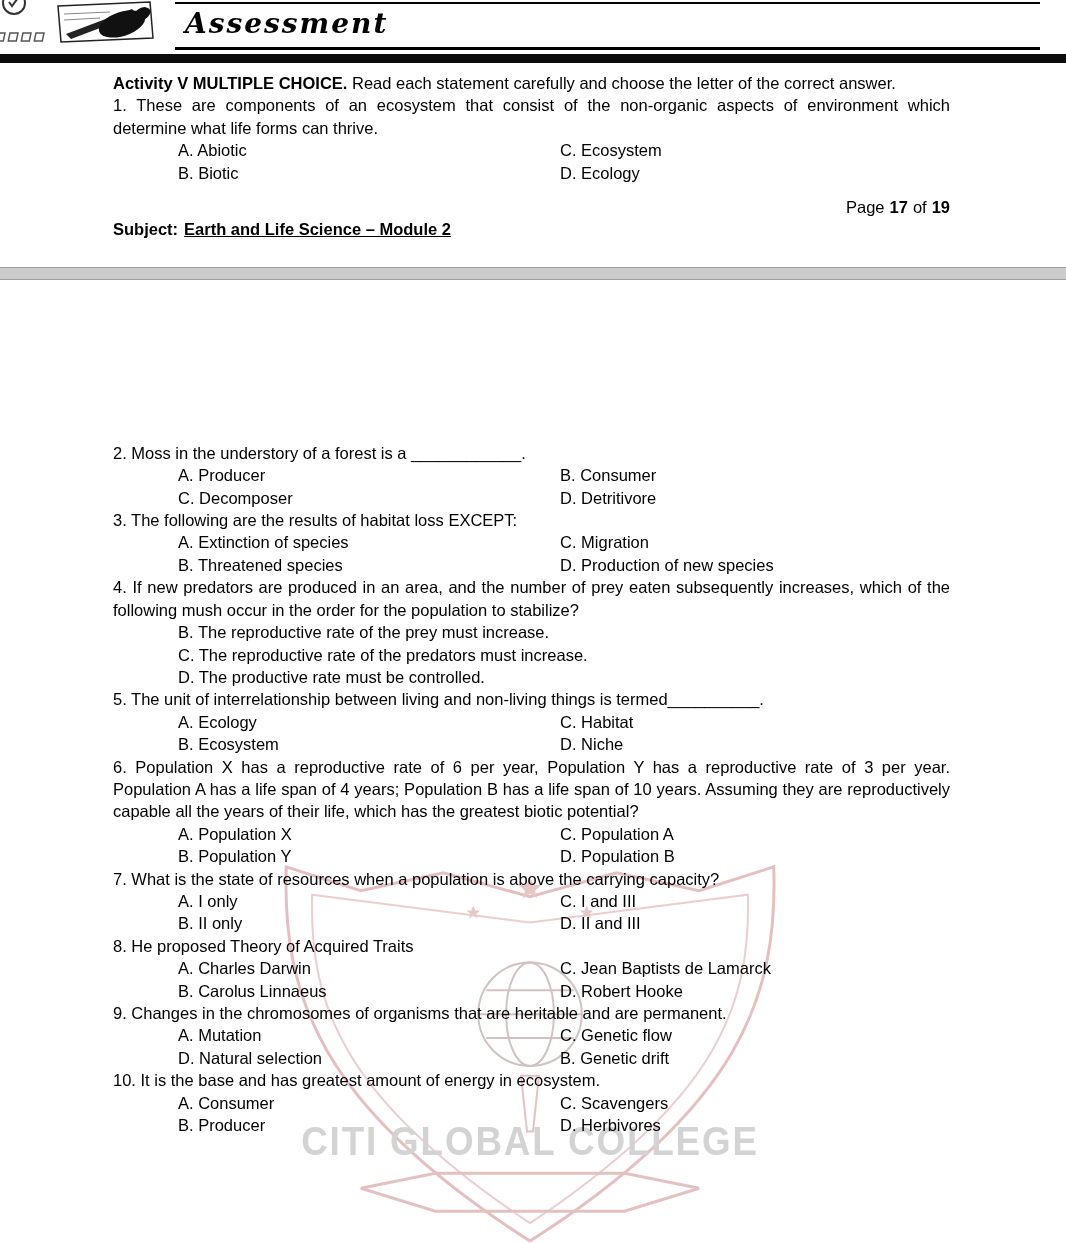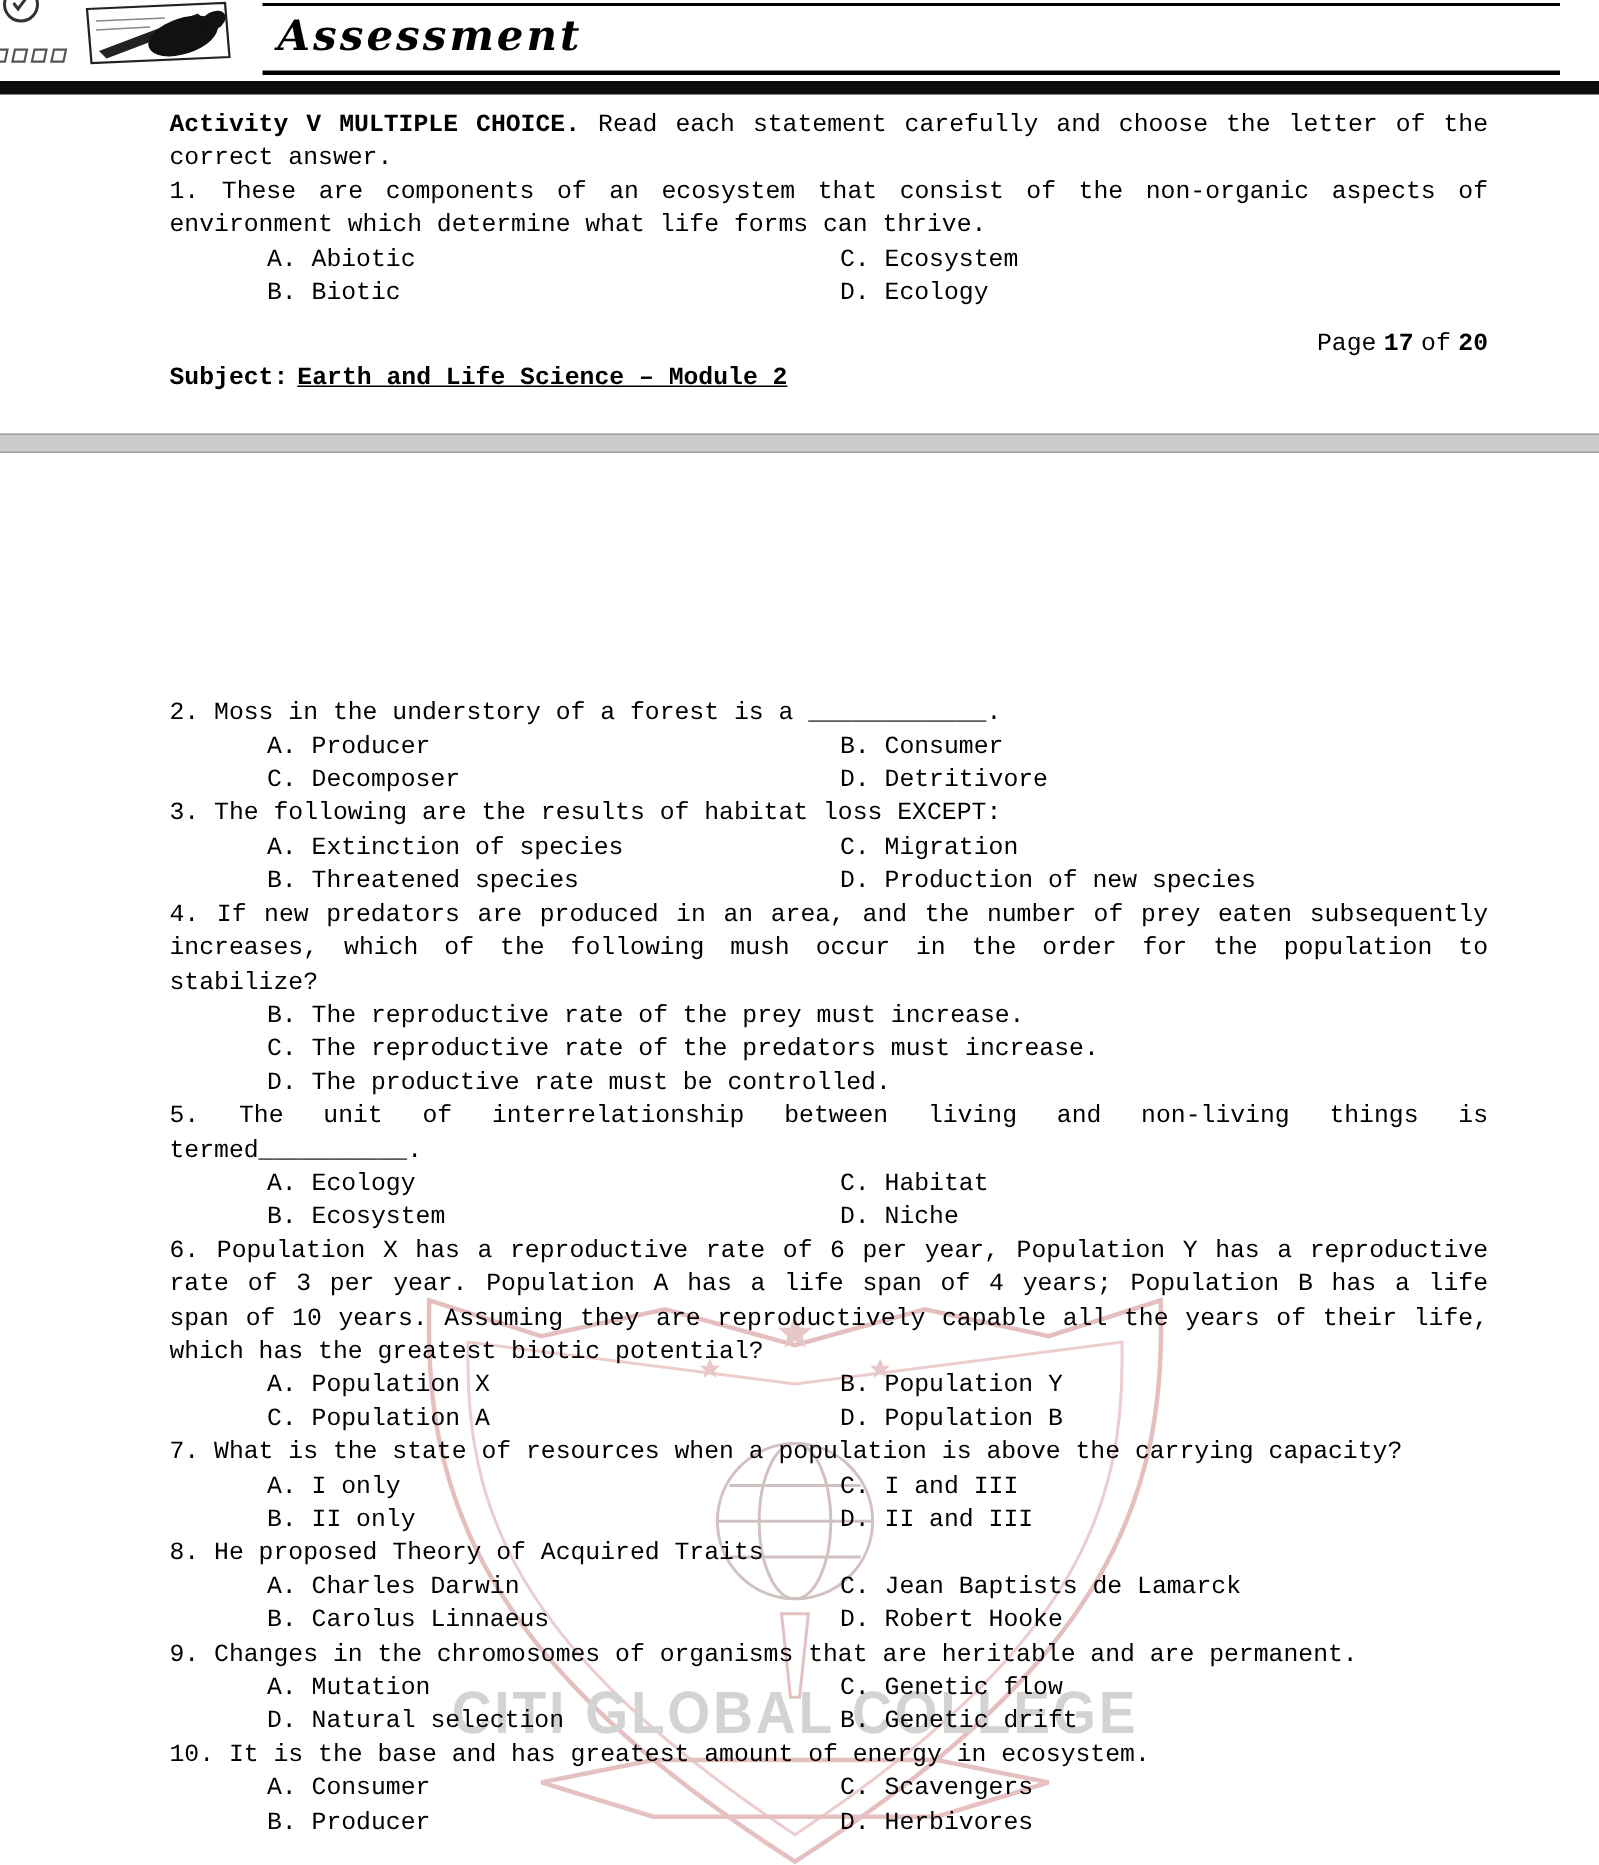--- a/index.html
+++ b/index.html
@@ -29,21 +29,21 @@
     font-family: "DejaVu Serif", serif;
     font-style: italic;
     font-weight: bold;
     font-size: 28px;
     line-height: 40px;
     letter-spacing: 2px;
   }
   .header-bar { height: 9px; background: #0c0c0c; margin-top: 4px; }
 
   
-  .content { position: relative; z-index: 1; padding-left: 113px; padding-right: 74px; font-family: Liberation Mono, monospace; }
+  .content { position: relative; z-index: 1; padding-left: 113px; padding-right: 116px; }
   .content-p1 { padding-top: 9px; }
   .content-p2 { padding-top: 162px; }
 
   .para { text-align: justify; }
   .bold { font-weight: bold; text-align: right; }
 
   .q-text { text-align: justify; }
   .options.cols2 { display: grid; grid-template-columns: 382px 1fr; padding-left: 65px; }
   .options.cols1 { padding-left: 65px; }
 
@@ -142,21 +142,21 @@
           <div class="options cols2">
             <div class="opt">A. Abiotic</div>
             <div class="opt">C. Ecosystem</div>
             <div class="opt">B. Biotic</div>
             <div class="opt">D. Ecology</div>
           </div>
         </div>
       </div>
 
     <div class="page-line">
-      <span>Page</span><span class="bold gap">17</span><span class="gap">of</span><span class="bold gap">20</span>
+      <span>Page</span><span class="bold gap">17</span><span class="gap">of</span><span class="bold gap">19</span>
     </div>
 
     <div class="subject-line">
       <span class="bold">Subject:</span><span class="subject-value">Earth and Life Science – Module 2</span>
     </div>
   </div>
 
   <div class="page-sep"></div>
 
   <div class="content content-p2">
@@ -193,22 +193,22 @@
             <div class="opt">A. Ecology</div>
             <div class="opt">C. Habitat</div>
             <div class="opt">B. Ecosystem</div>
             <div class="opt">D. Niche</div>
           </div>
         </div>
         <div class="question">
           <div class="q-text">6. Population X has a reproductive rate of 6 per year, Population Y has a reproductive rate of 3 per year. Population A has a life span of 4 years; Population B has a life span of 10 years. Assuming they are reproductively capable all the years of their life, which has the greatest biotic potential?</div>
           <div class="options cols2">
             <div class="opt">A. Population X</div>
+            <div class="opt">C. Population A</div>
             <div class="opt">B. Population Y</div>
-            <div class="opt">C. Population A</div>
             <div class="opt">D. Population B</div>
           </div>
         </div>
         <div class="question">
           <div class="q-text">7. What is the state of resources when a population is above the carrying capacity?</div>
           <div class="options cols2">
             <div class="opt">A. I only</div>
             <div class="opt">C. I and III</div>
             <div class="opt">B. II only</div>
             <div class="opt">D. II and III</div>

